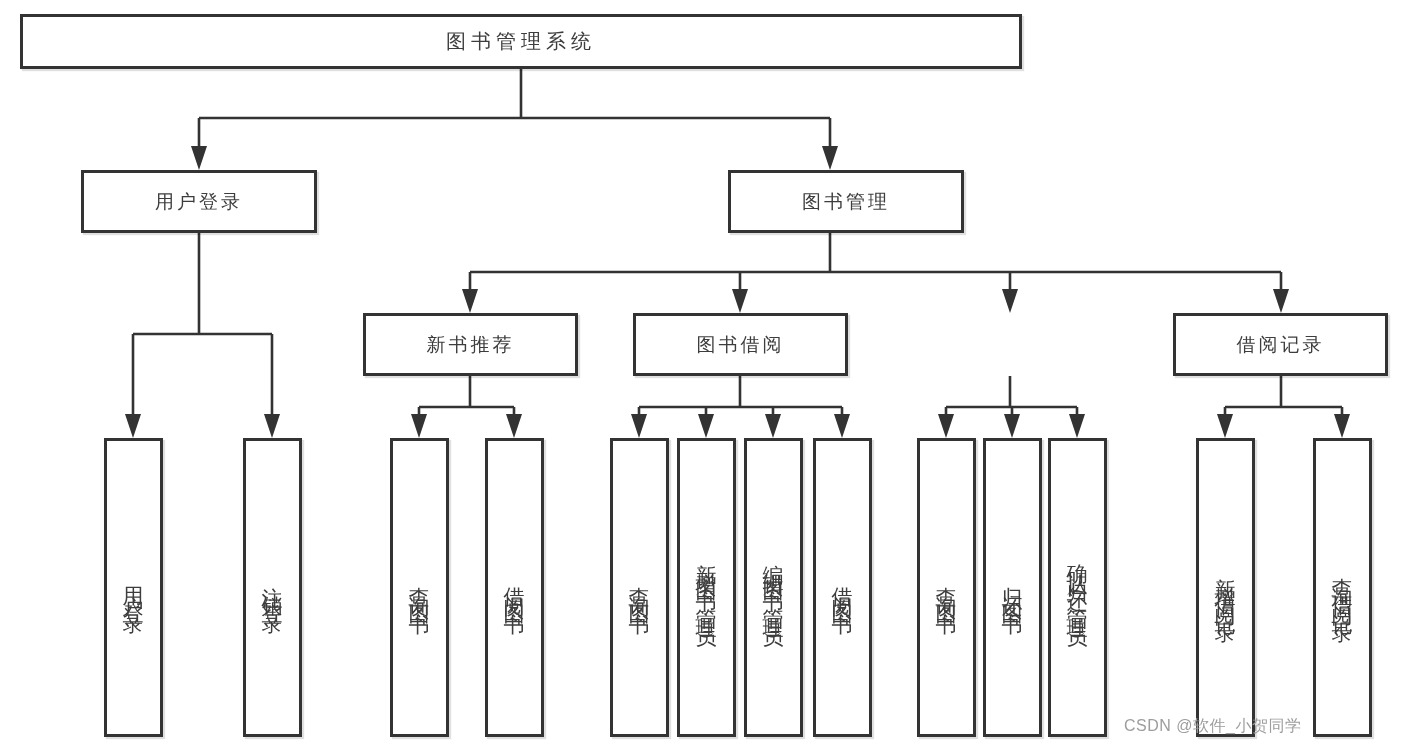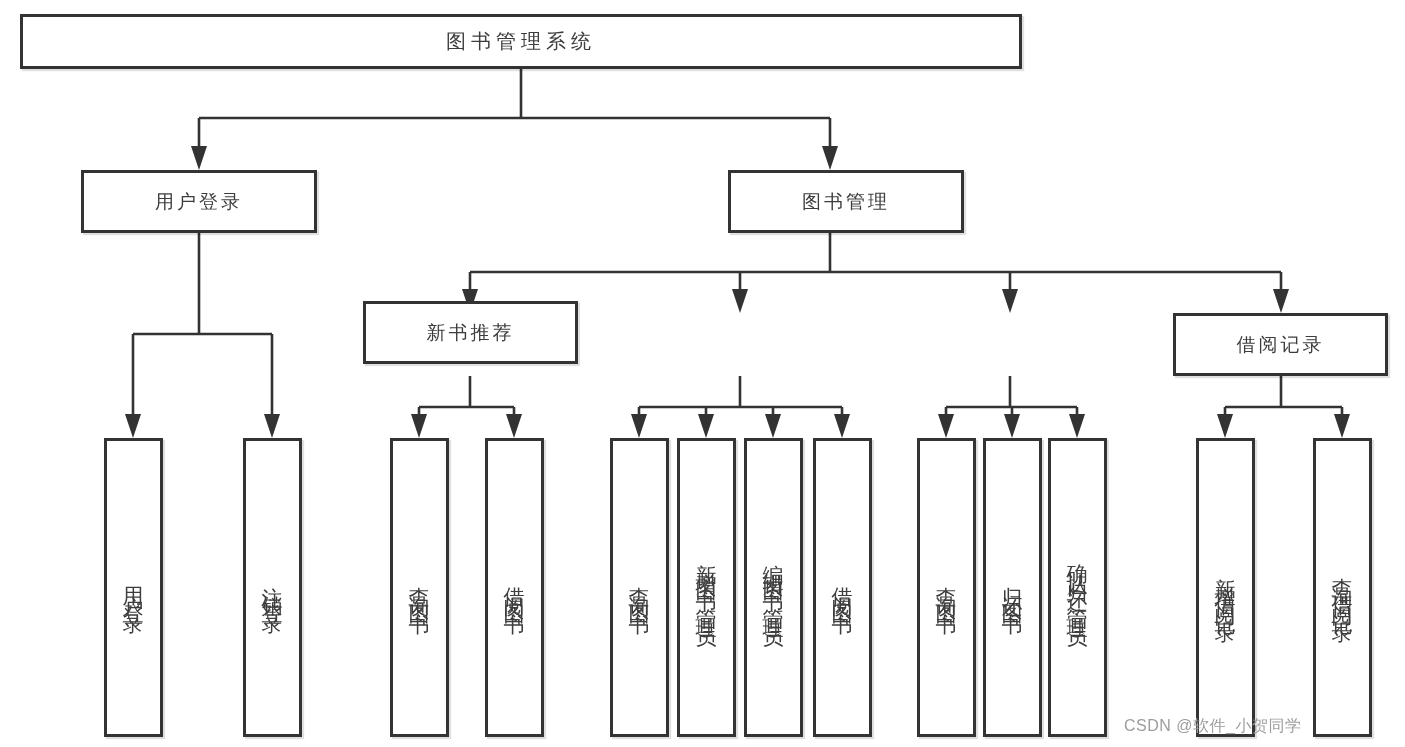--- a/index.html
+++ b/index.html
@@ -110,22 +110,25 @@
     <span>图书管理系统</span>
   </div>
 
   <div class="hbox l2-box" style="left:81px;top:170px;width:236px;height:63px">
     <span>用户登录</span>
   </div>
   <div class="hbox l2-box" style="left:728px;top:170px;width:236px;height:63px">
     <span>图书管理</span>
   </div>
 
-  <div class="hbox l3-box" style="left:363px;top:301px;width:215px;height:63px">
+  <div class="hbox l3-box" style="left:363px;top:313px;width:215px;height:63px">
     <span>新书推荐</span>
+  </div>
+  <div class="hbox l3-box" style="left:633px;top:313px;width:215px;height:63px">
+    <span>图书借阅</span>
   </div>
   <div class="hbox l3-box" style="left:1173px;top:313px;width:215px;height:63px">
     <span>借阅记录</span>
   </div>
 
   <div class="leaf-box" style="left:104px">
     <span>用户登录</span>
   </div>
   <div class="leaf-box" style="left:243px">
     <span>注销登录</span>

